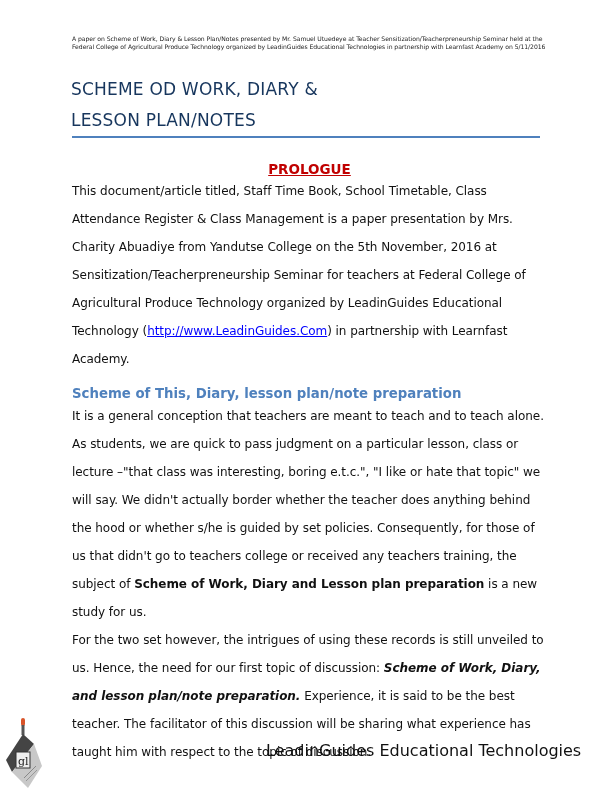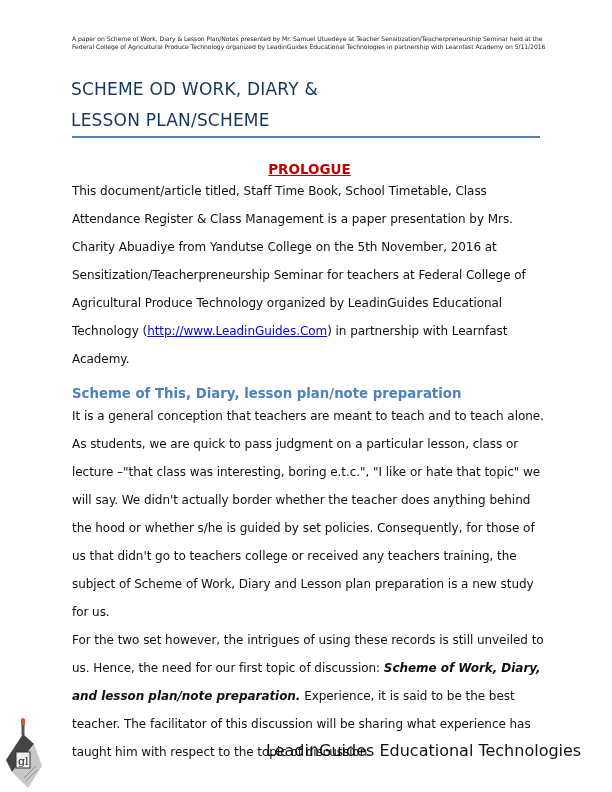--- a/index.html
+++ b/index.html
@@ -12,34 +12,34 @@
            letter-spacing: 0.2px; }
   .title-rule { position: absolute; left: 72px; top: 136px; width: 468px; height: 1.5px;
                 background: #4f81bd; }
   .content { position: absolute; left: 72px; top: 161px; width: 475px; }
   .prologue-heading { font-size: 13.5px; font-weight: bold; color: #c00000;
                       text-decoration: underline; line-height: 16px; margin: 0; text-align: center; }
   p { margin: 0; font-size: 12px; line-height: 28px; letter-spacing: -0.05px; }
   .link { color: #0000ff; text-decoration: underline; cursor: pointer; }
   .section-heading { font-size: 13.3px; font-weight: bold; color: #4f81bd;
                      line-height: 16px; margin: 13px 0 0 0; }
-  .bold { font-weight: normal; }
+  .bold { font-weight: bold; }
   .bold-italic { font-weight: bold; font-style: italic; }
   .footer-text { position: absolute; left: 266px; top: 741px; font-size: 16px;
                  color: #111; }
   .logo { position: absolute; left: 4px; top: 716px; width: 40px; height: 72px; text-align: center; }
 </style>
 </head>
 <body>
 
 <div class="header-note">A paper on Scheme of Work, Diary &amp; Lesson Plan/Notes presented  by Mr. Samuel Utuedeye at Teacher Sensitization/Teacherpreneurship Seminar held at the Federal College of Agricultural Produce Technology organized by LeadinGuides Educational Technologies in partnership with Learnfast Academy on 5/11/2016</div>
 
 <h1 class="title">
   <span>SCHEME OD WORK, DIARY &amp;</span><br>
-  <span>LESSON PLAN/SCHEME</span>
+  <span>LESSON PLAN/NOTES</span>
 </h1>
 <div class="title-rule"></div>
 
 <div class="content">
   <div class="prologue-heading">PROLOGUE</div>
   <p><span>This document/article titled, Staff Time Book, School Timetable, Class Attendance Register &amp; Class Management is a paper presentation by Mrs. Charity Abuadiye from Yandutse College on the 5th November, 2016 at Sensitization/Teacherpreneurship Seminar for teachers at Federal College of Agricultural Produce Technology organized by LeadinGuides Educational Technology (</span><a class="link">http://www.LeadinGuides.Com</a><span>) in partnership with Learnfast Academy.</span></p>
 
   <div class="section-heading">Scheme of This, Diary, lesson plan/note preparation</div>
   <p><span>It is a general conception that teachers are meant to teach and to teach alone. As students, we are quick to pass judgment on a particular lesson, class or lecture –"that class was interesting, boring e.t.c.", "I like or hate that topic" we will say. We didn't actually border whether the teacher does anything behind the hood or whether s/he is guided by set policies. Consequently, for those of us that didn't go to teachers college or received any teachers training, the subject of </span><span class="bold">Scheme of Work, Diary and Lesson plan preparation</span><span> is a new study for us.</span></p>
   <p><span>For the two set however, the intrigues of using these records is still unveiled to us. Hence, the need for our first topic of discussion: </span><span class="bold-italic">Scheme of Work, Diary, and lesson plan/note preparation.</span><span> Experience, it is said to be the best teacher. The facilitator of this discussion will be sharing what experience has taught him with respect to the topic of discussion.</span></p>

